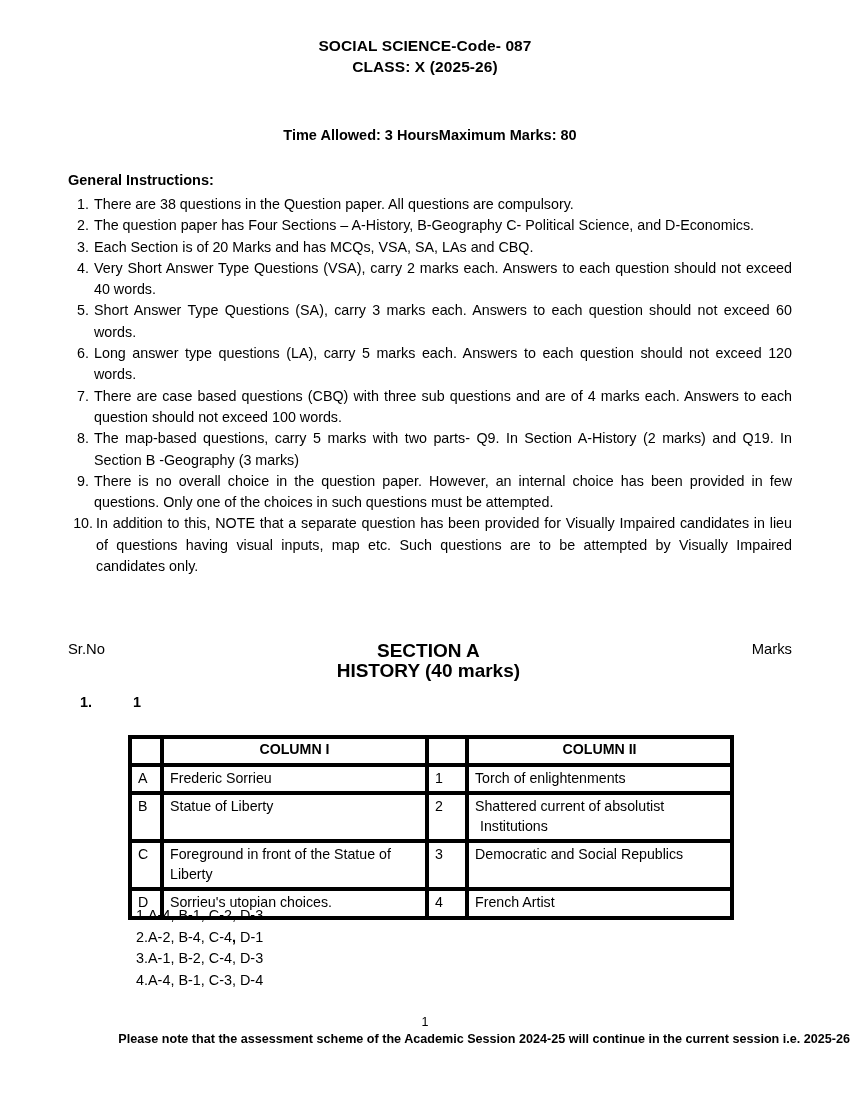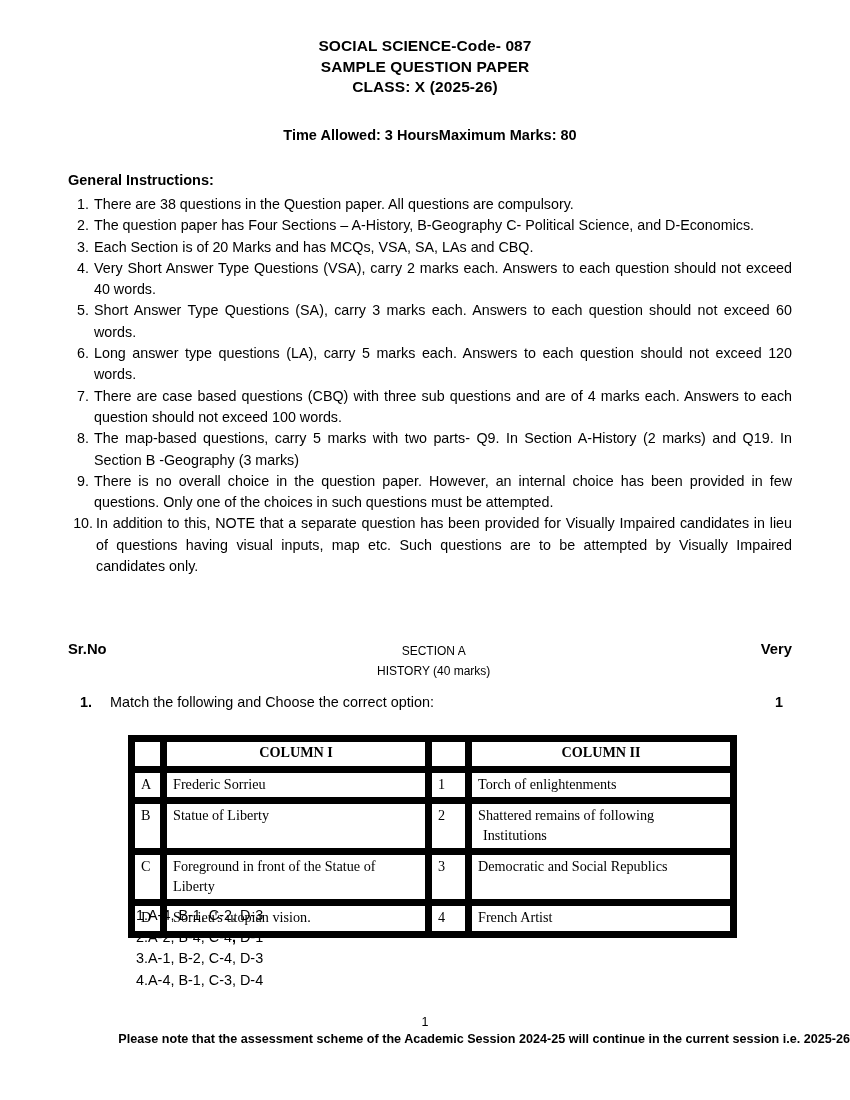--- a/index.html
+++ b/index.html
@@ -108,31 +108,31 @@
     position: absolute;
     top: 641px;
     left: 68px;
     width: 724px;
     display: flex;
     justify-content: space-between;
     align-items: flex-start;
   }
   .srno-label, .marks-label {
     font-size: 14.8px;
-    font-weight: bold;
+    font-weight: normal;
     white-space: nowrap;
   }
   .section-center {
     text-align: center;
     flex: 1 1 auto;
     margin-top: 0px;
   }
   .section-name, .section-sub {
-    font-size: 12px;
-    font-weight: normal;
+    font-size: 19px;
+    font-weight: bold;
     line-height: 20px;
   }
 
   
   .q-row {
     position: absolute;
     top: 694px;
     left: 68px;
     width: 724px;
     display: flex;
@@ -163,27 +163,26 @@
   .match-table {
     position: absolute;
     top: 735px;
     left: 128px;
     width: 602px;
     border-collapse: collapse;
     font-size: 14.2px;
     table-layout: fixed;
   }
   .match-table td, .match-table th {
-    border: 7px solid #000000;
+    border: 4px solid #000000;
     padding: 2px 6px 3px 6px;
     vertical-align: top;
     line-height: 19.5px;
     font-weight: normal;
     text-align: left;
-    font-family: Liberation Serif, serif;
   }
   .match-table .hdr {
     text-align: center;
     font-weight: bold;
     height: 23px;
     padding-top: 1px;
   }
   .col-key { width: 32px; text-align: left; }
   .col-a   { width: 265px; }
   .col-num { width: 40px; text-align: left; }
@@ -222,21 +221,20 @@
     white-space: nowrap;
   }
 </style>
 </head>
 <body>
 
 <div class="page">
 
   <div class="title-block">
     <div class="title-line">SOCIAL SCIENCE-Code- 087</div>
-    <div class="title-line">SAMPLE QUESTION PAPER</div>
     <div class="title-line">CLASS: X (2025-26)</div>
   </div>
 
   <div class="meta-row">
     <div class="meta-left">Time Allowed: 3 Hours</div>
     <div class="meta-right">Maximum Marks: 80</div>
   </div>
 
   <div class="gi-heading">General Instructions:</div>
 
@@ -282,26 +280,25 @@
       <span class="ins-text just-10">In addition to this, NOTE that a separate question has been provided for Visually Impaired candidates in lieu of questions having visual inputs, map etc. Such questions are to be attempted by Visually Impaired candidates only.</span>
     </div>
   </div>
 
   <div class="section-row">
     <div class="srno-label">Sr.No</div>
     <div class="section-center">
       <div class="section-name">SECTION A</div>
       <div class="section-sub">HISTORY (40 marks)</div>
     </div>
-    <div class="marks-label">Very</div>
+    <div class="marks-label">Marks</div>
   </div>
 
   <div class="q-row">
     <div class="q-num">1.</div>
-    <div class="q-text">Match the following and Choose the correct option:</div>
     <div class="q-marks">1</div>
   </div>
 
   <table class="match-table">
     <tbody>
       <tr>
         <td class="col-key hdr"></td>
         <td class="col-a hdr">COLUMN I</td>
         <td class="col-num hdr"></td>
         <td class="col-b hdr">COLUMN II</td>
@@ -312,36 +309,36 @@
         <td class="col-num">1</td>
         <td class="col-b">
           <span>Torch of enlightenments</span>
         </td>
       </tr>
       <tr>
         <td class="col-key cell-pad-2">B</td>
         <td class="col-a">Statue of Liberty</td>
         <td class="col-num">2</td>
         <td class="col-b">
-          <span>Shattered remains of following</span>
+          <span>Shattered current of absolutist</span>
           <span class="indent-line">Institutions</span>
         </td>
       </tr>
       <tr>
         <td class="col-key cell-pad-2">C</td>
         <td class="col-a">Foreground in front of the Statue of Liberty</td>
         <td class="col-num">3</td>
         <td class="col-b">
           <span>Democratic and Social</span>
           <span>Republics</span>
         </td>
       </tr>
       <tr>
         <td class="col-key">D</td>
-        <td class="col-a">Sorrieu's utopian vision.</td>
+        <td class="col-a">Sorrieu's utopian choices.</td>
         <td class="col-num">4</td>
         <td class="col-b">
           <span>French Artist</span>
         </td>
       </tr>
     </tbody>
   </table>
 
   <div class="options">
     <div class="opt-line">

